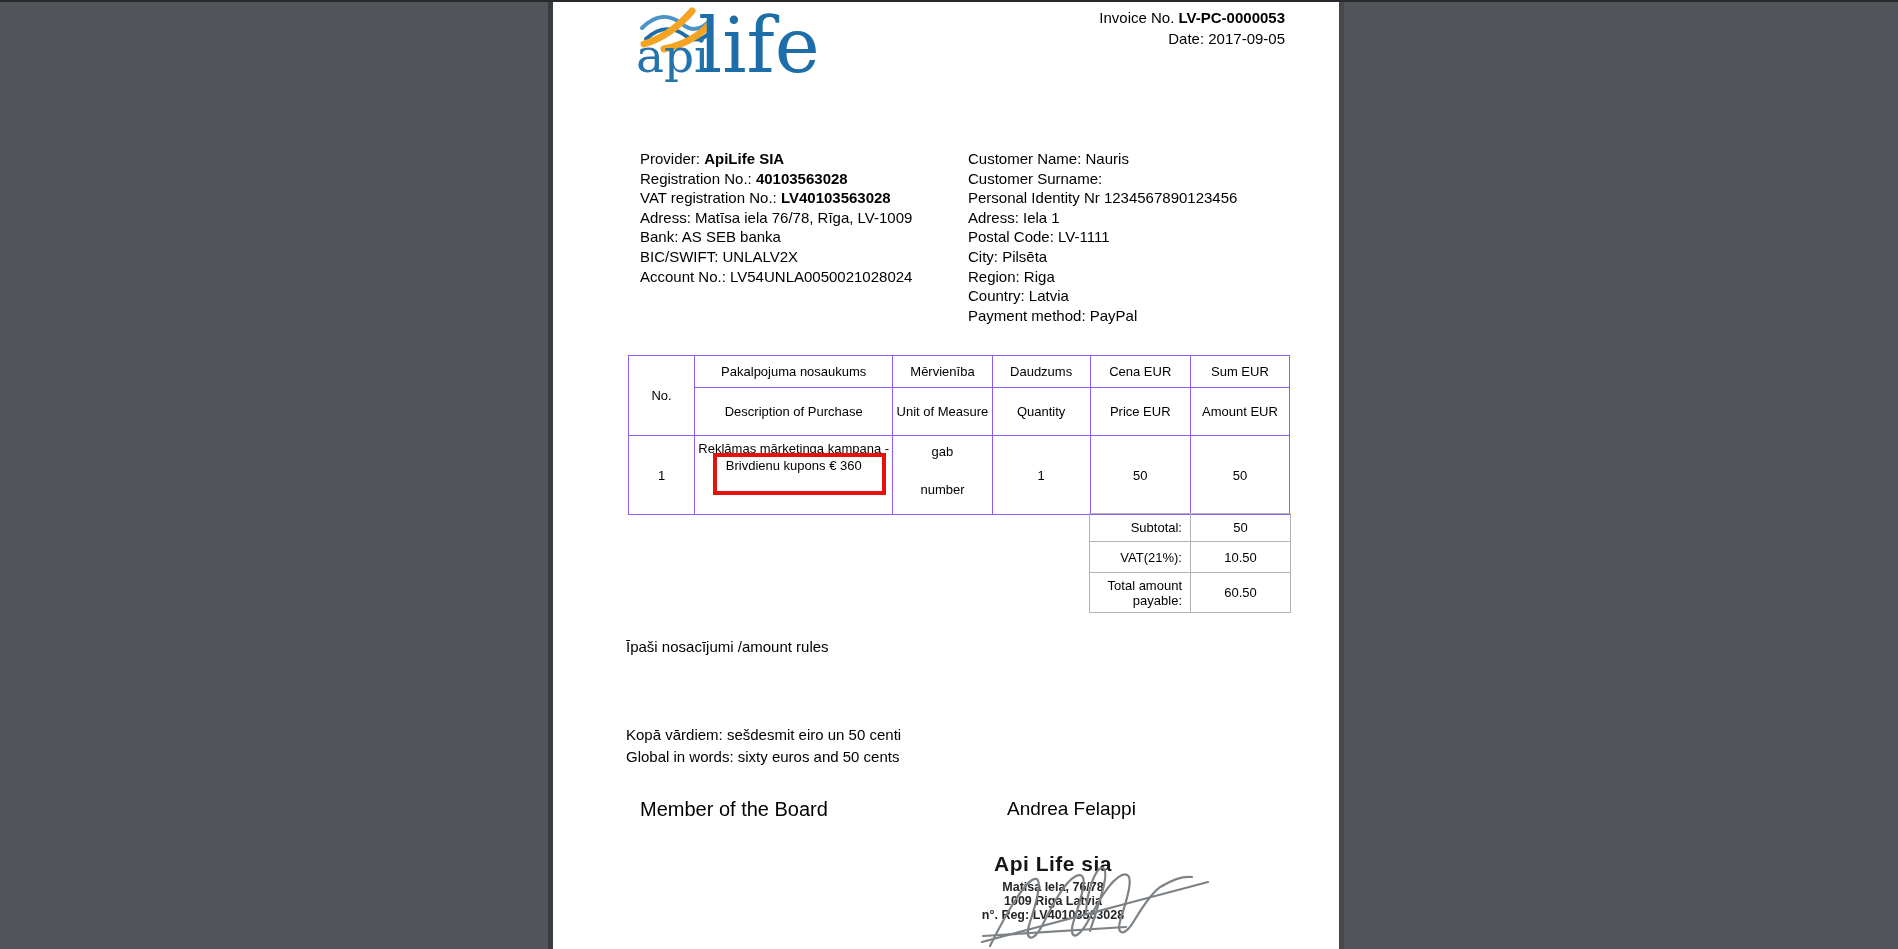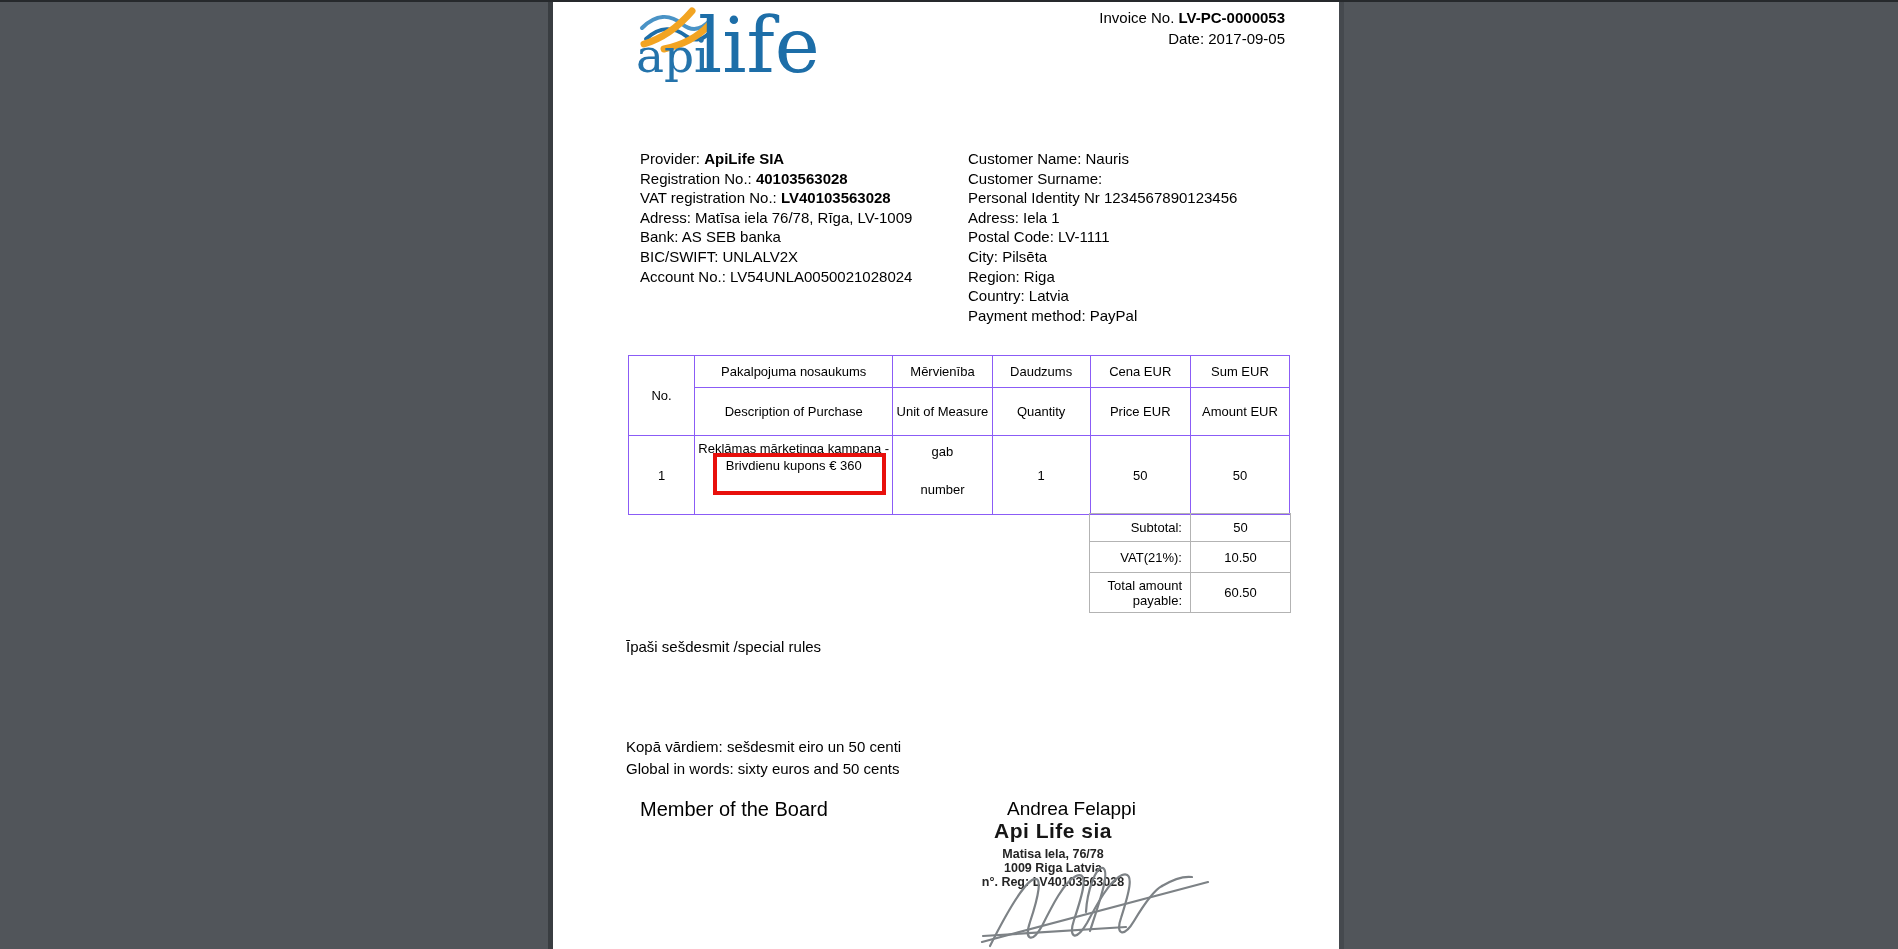--- a/index.html
+++ b/index.html
@@ -66,29 +66,29 @@
   }
   .totals td { border: 1px solid #b3b3b3; vertical-align: middle; }
   .totals td.tl { width: 101px; text-align: right; padding-right: 8px; line-height: 15px; }
   .totals td.tv { width: 100px; text-align: center; }
   .totals tr.t1 td { height: 28px; }
   .totals tr.t2 td { height: 31px; }
   .totals tr.t3 td { height: 40px; }
 
   
   .rules { position: absolute; left: 73px; top: 636px; font-size: 15px; line-height: 21px; }
-  .words { position: absolute; left: 73px; top: 724px; font-size: 15px; line-height: 22px; margin-top: 12px; }
+  .words { position: absolute; left: 73px; top: 724px; font-size: 15px; line-height: 22px; }
 
   
   .board-label { position: absolute; left: 87px; top: 798px; font-size: 20px; }
   .board-name  { position: absolute; left: 454px; top: 798px; font-size: 19px; }
 
   
   .stamp {
-    position: absolute; left: 385px; top: 819px; width: 230px;
+    position: absolute; left: 385px; top: 852px; width: 230px;
     text-align: center; z-index: 1;
   }
   .stamp .s1 { font-size: 21px; font-weight: bold; color: #161616; letter-spacing: 0.5px; margin-bottom: 4px; }
   .stamp .s2 { font-size: 12.5px; font-weight: bold; color: #252525; line-height: 14px; }
   .signature { position: absolute; left: 387px; top: 830px; z-index: 3; }
 </style>
 </head>
 <body>
 
 <div class="top-edge"></div>
@@ -188,21 +188,21 @@
         <td class="tv">10.50</td>
       </tr>
       <tr class="t3">
         <td class="tl">Total amount payable:</td>
         <td class="tv">60.50</td>
       </tr>
     </tbody>
   </table>
 
   <div class="rules">
-    <div>Īpaši sešdesmit /special rules</div>
+    <div>Īpaši nosacījumi /amount rules</div>
   </div>
 
   <div class="words">
     <div>Kopā vārdiem: sešdesmit eiro un 50 centi</div>
     <div>Global in words: sixty euros and 50 cents</div>
   </div>
 
   <div class="board-label">Member of the Board</div>
   <div class="board-name">Andrea Felappi</div>
 

